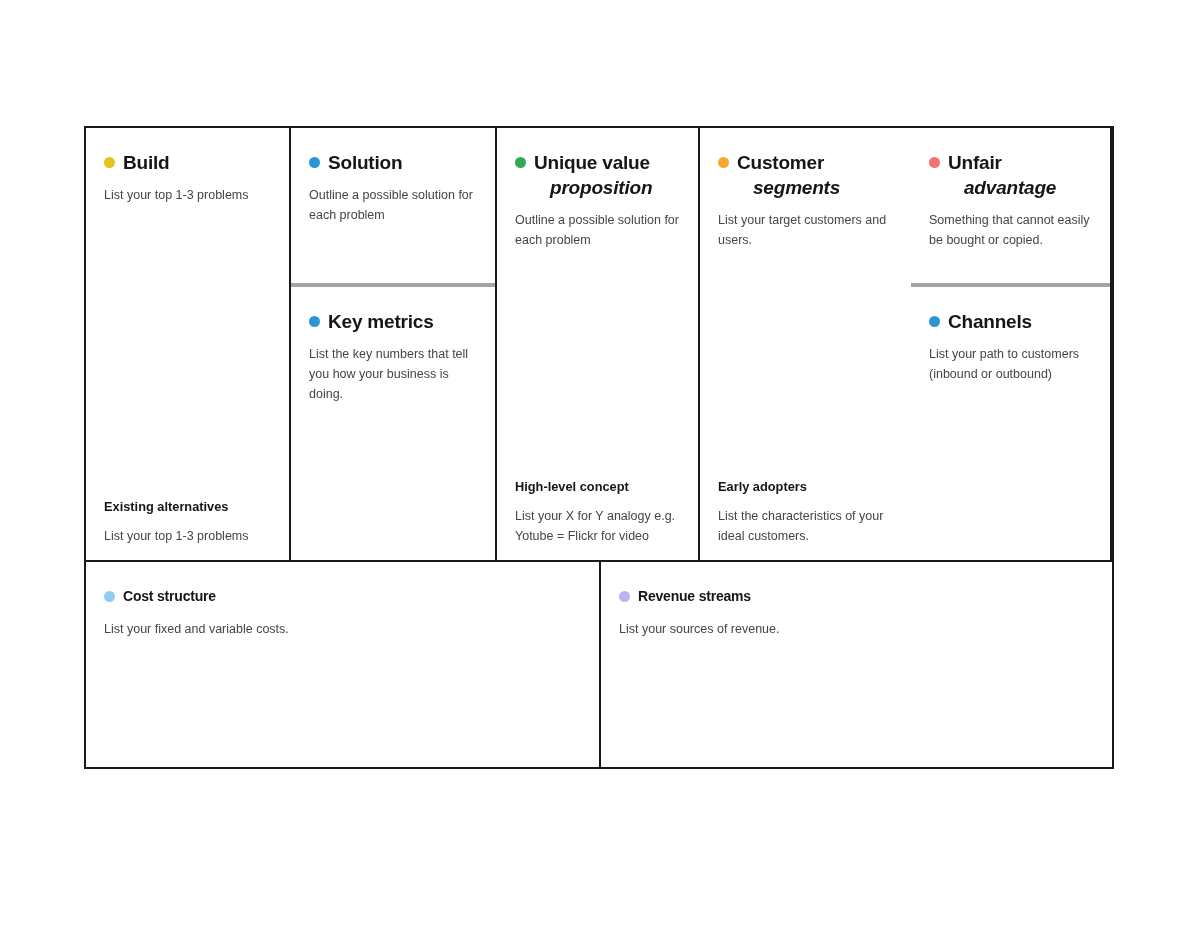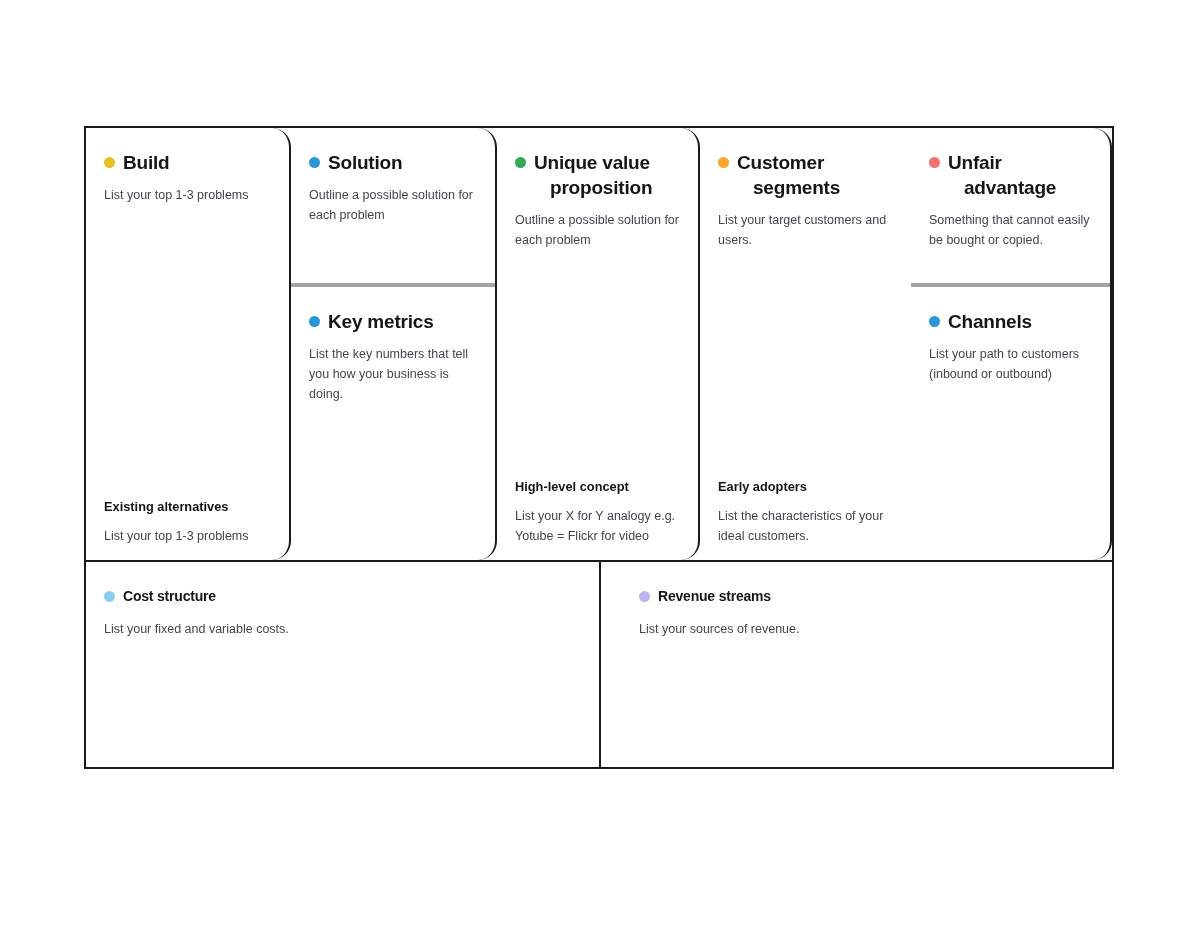--- a/index.html
+++ b/index.html
@@ -51,21 +51,21 @@
     box-sizing: border-box;
   }
 
   
   .col {
     box-sizing: border-box;
     display: flex;
     flex-direction: column;
     position: relative;
   }
-  .col-divider-right { border-right: 2px solid #1a1a1a; border-radius: 19px; }
+  .col-divider-right { border-right: 2px solid #1a1a1a; }
 
   .col-problem   { width: 205px; }
   .col-solution  { width: 206px; }
   .col-uvp       { width: 203px; }
   .col-unfair    { width: 201px; }
   .col-segments  { width: 211px; flex: 1 1 auto; }
 
   
   .cell {
     box-sizing: border-box;
@@ -107,20 +107,21 @@
   .head-title {
     font-size: 19px;
     line-height: 25px;
     font-weight: bold;
     color: #15161a;
     letter-spacing: -0.2px;
   }
   .head-title .l2 {
     display: block;
     padding-left: 16px;
+    font-style: italic;
   }
 
   .desc {
     font-size: 12.5px;
     line-height: 20px;
     color: #41454d;
     margin: 0;
     max-width: 180px;
   }
 
@@ -140,21 +141,20 @@
   .cost-cell {
     width: 515px;
     box-sizing: border-box;
     padding: 22px 18px 14px 18px;
     border-right: 2px solid #1a1a1a;
   }
   .revenue-cell {
     flex: 1 1 auto;
     box-sizing: border-box;
     padding: 22px 30px 14px 18px;
-    margin-left: 20px;
   }
   .bottom-row .head-title { font-size: 14px; }
   .bottom-row .desc { max-width: 200px; }
 
   .desc-wide { max-width: 190px; }
 </style>
 </head>
 <body>
 
 <div class="page">

